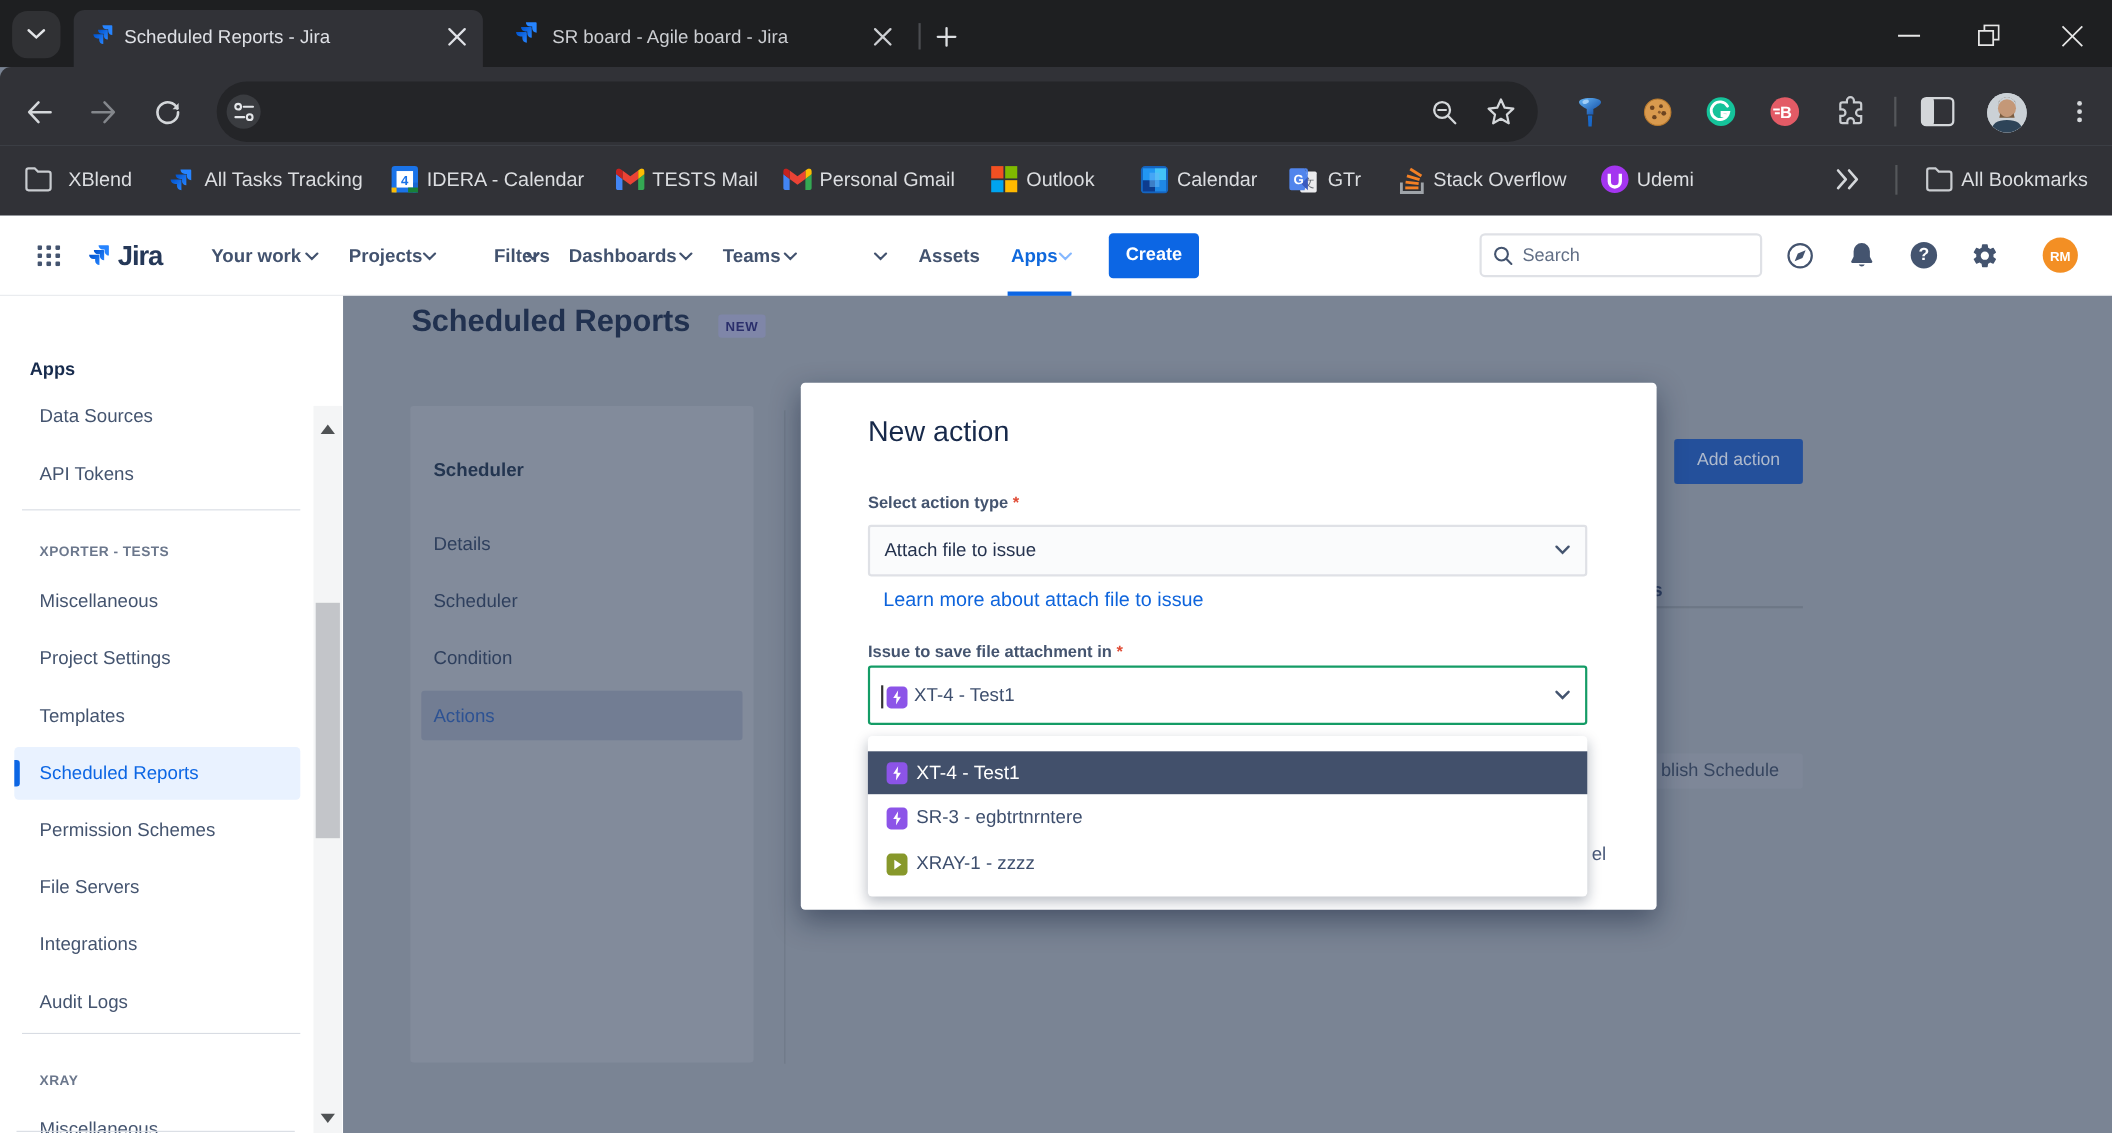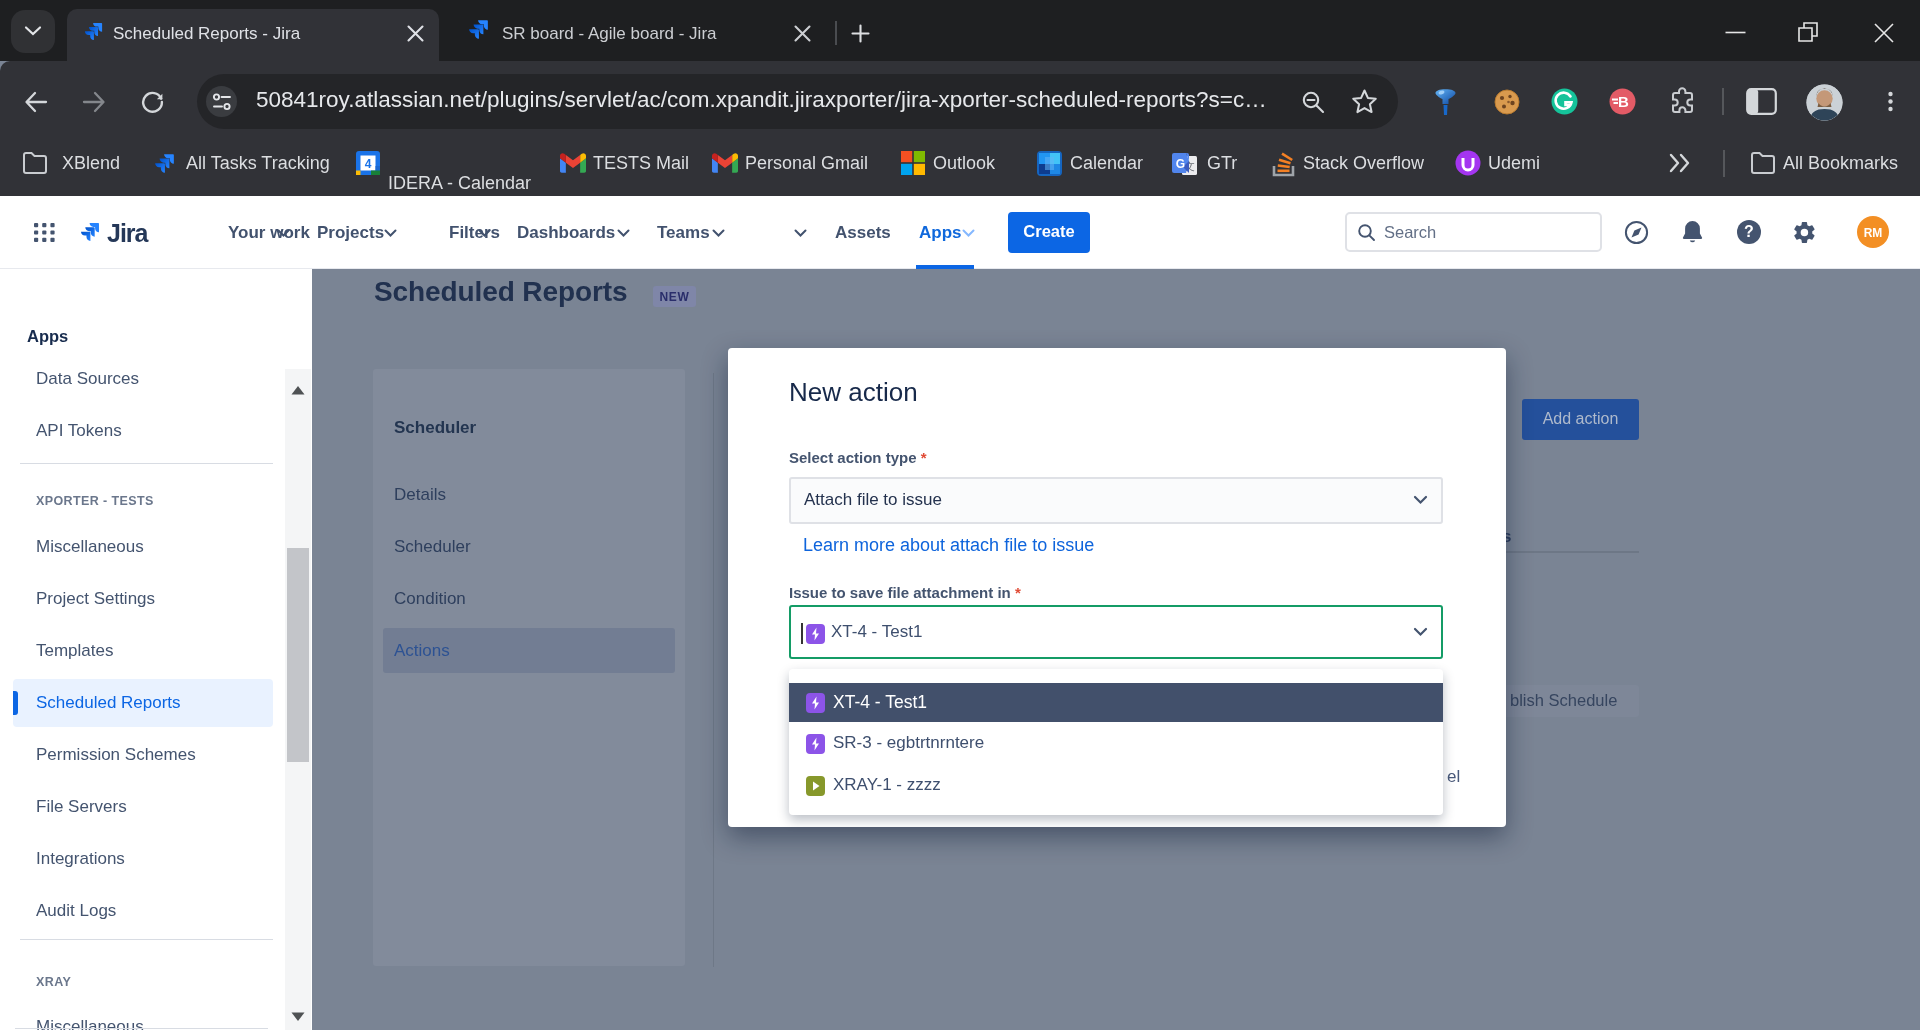--- a/index.html
+++ b/index.html
@@ -99,21 +99,20 @@
     </svg>
   
   <div class="abs" style="left:197px;top:74px;width:1201px;height:55px;background:#242528;border-radius:28px;"></div>
   <div class="abs" style="left:206px;top:86px;width:31px;height:31px;background:#3A3C40;border-radius:16px;"></div>
   <svg class="abs" style="left:212px;top:92px;" width="20" height="20" viewBox="0 0 20 20">
     <circle cx="4.5" cy="5" r="2.6" stroke="#E4E6E9" stroke-width="1.9" fill="none"></circle>
       <path d="M9.5 5 H18" stroke="#E4E6E9" stroke-width="1.9" stroke-linecap="round"></path>
     <circle cx="15" cy="14.5" r="2.6" stroke="#E4E6E9" stroke-width="1.9" fill="none"></circle>
       <path d="M2 14.5 H10" stroke="#E4E6E9" stroke-width="1.9" stroke-linecap="round"></path>
   </svg>
-  <div class="abs" style="left:256px;top:87px;font-size:22.5px;color:#E6E8EB;white-space:nowrap;">50841roy.atlassian.net/plugins/servlet/ac/com.xpandit.jiraxporter/jira-xporter-scheduled-reports?s=c…</div>
   <svg class="abs" style="left:1300px;top:89px;" width="26" height="26" viewBox="0 0 26 26">
       <circle cx="11" cy="11" r="7.2" stroke="#D4D7DA" stroke-width="2.1" fill="none"></circle>
       <path d="M16.5 16.5 L23 23" stroke="#D4D7DA" stroke-width="2.1" stroke-linecap="round"></path>
       <path d="M7.5 11 H14.5" stroke="#D4D7DA" stroke-width="2" stroke-linecap="round"></path>
     </svg>
   <svg class="abs" style="left:1351px;top:88px;" width="27" height="27" viewBox="0 0 24 24">
       <path d="M12 2.2 L15 8.8 L22 9.6 L16.8 14.4 L18.3 21.4 L12 17.8 L5.7 21.4 L7.2 14.4 L2 9.6 L9 8.8 z" stroke="#D4D7DA" stroke-width="1.8" fill="none" stroke-linejoin="round"></path>
     </svg>
   
   <svg class="abs" style="left:1432px;top:88px;" width="27" height="29" viewBox="0 0 27 29">
@@ -189,21 +188,21 @@
   </svg>
   <div class="abs bmtxt" style="left:186px;top:153px;">All Tasks Tracking</div>
   <svg class="abs" style="left:355px;top:150px;" width="26" height="26" viewBox="0 0 26 26">
     <rect x="1" y="1" width="24" height="24" rx="3" fill="#1A73E8"></rect>
     <rect x="5.5" y="5.5" width="15" height="15" fill="#FFFFFF"></rect>
     <rect x="20.5" y="16" width="4.5" height="9" fill="#1967D2"></rect>
     <rect x="16" y="20.5" width="9" height="4.5" fill="#188038"></rect>
     <rect x="1" y="20.5" width="4.5" height="4.5" fill="#FBBC04"></rect>
     <text x="13" y="18" font-family="Liberation Sans" font-size="12" font-weight="bold" fill="#1A73E8" text-anchor="middle">4</text>
   </svg>
-  <div class="abs bmtxt" style="left:388px;top:153px;margin-top:20px;">IDERA - Calendar</div>
+  <div class="abs bmtxt" style="left:388px;top:153px;">IDERA - Calendar</div>
   <svg class="abs" style="left:560px;top:153px;" width="26" height="20" viewBox="0 0 24 18">
     <path fill="#4285F4" d="M1.6 18h3.8V8.7L0 4.6v11.8C0 17.3.7 18 1.6 18z"></path>
     <path fill="#34A853" d="M18.6 18h3.8c.9 0 1.6-.7 1.6-1.6V4.6l-5.4 4.1z"></path>
     <path fill="#FBBC04" d="M18.6 1.6v7.1L24 4.6V2.4c0-2-2.3-3.1-3.9-1.9z"></path>
     <path fill="#EA4335" d="M5.4 8.7V1.6L12 6.5l6.6-4.9v7.1L12 13.6z"></path>
     <path fill="#C5221F" d="M0 2.4v2.2l5.4 4.1V1.6L3.9.5C2.3-.7 0 .4 0 2.4z"></path>
   </svg>
   <div class="abs bmtxt" style="left:593px;top:153px;">TESTS Mail</div>
   <svg class="abs" style="left:712px;top:153px;" width="26" height="20" viewBox="0 0 24 18">
     <path fill="#4285F4" d="M1.6 18h3.8V8.7L0 4.6v11.8C0 17.3.7 18 1.6 18z"></path>
@@ -272,21 +271,21 @@
         <rect x="8.2" y="14.8" width="4.2" height="4.2" rx="1"></rect>
         <rect x="16.4" y="14.8" width="4.2" height="4.2" rx="1"></rect>
     </g>
   </svg>
   <svg class="abs" style="left:78px;top:220px;" width="24" height="24" viewBox="0 0 128 128">
     <path fill="#2684FF" d="M108 16H61.8c0 11.5 9.3 20.8 20.8 20.8h8.5v8.2c0 11.5 9.3 20.8 20.8 20.8V20a4 4 0 0 0-3.9-4z"></path>
     <path fill="url(#jg1)" d="M85.1 39H38.9c0 11.5 9.3 20.8 20.8 20.8h8.5V68c0 11.5 9.3 20.9 20.8 20.9V43a4 4 0 0 0-4.1-4z"></path>
     <path fill="url(#jg1)" d="M62.2 62.1H16c0 11.5 9.3 20.8 20.8 20.8h8.5v8.2c0 11.5 9.3 20.8 20.8 20.8V66a4 4 0 0 0-3.9-3.9z"></path>
   </svg>
   <div class="abs" style="left:107px;top:219px;font-size:25px;font-weight:600;color:#253858;letter-spacing:-1px;">Jira</div>
-  <div class="abs navitem" style="left:192px;top:223px;margin-left:36px;">Your work</div>
+  <div class="abs navitem" style="left:192px;top:223px;">Your work</div>
   <svg class="abs" style="left:277px;top:229px;" width="13" height="9" viewBox="0 0 13 9">
       <path d="M1.5 1.5 L6.5 6.5 L11.5 1.5" stroke="#42526E" stroke-width="2" fill="none" stroke-linecap="round"></path>
     </svg>
   <div class="abs navitem" style="left:317px;top:223px;">Projects</div>
   <svg class="abs" style="left:384px;top:229px;" width="13" height="9" viewBox="0 0 13 9">
       <path d="M1.5 1.5 L6.5 6.5 L11.5 1.5" stroke="#42526E" stroke-width="2" fill="none" stroke-linecap="round"></path>
     </svg>
   <div class="abs navitem" style="left:449px;top:223px;text-align:center;">Filters</div>
   <svg class="abs" style="left:478px;top:229px;" width="13" height="9" viewBox="0 0 13 9">
       <path d="M1.5 1.5 L6.5 6.5 L11.5 1.5" stroke="#42526E" stroke-width="2" fill="none" stroke-linecap="round"></path>

